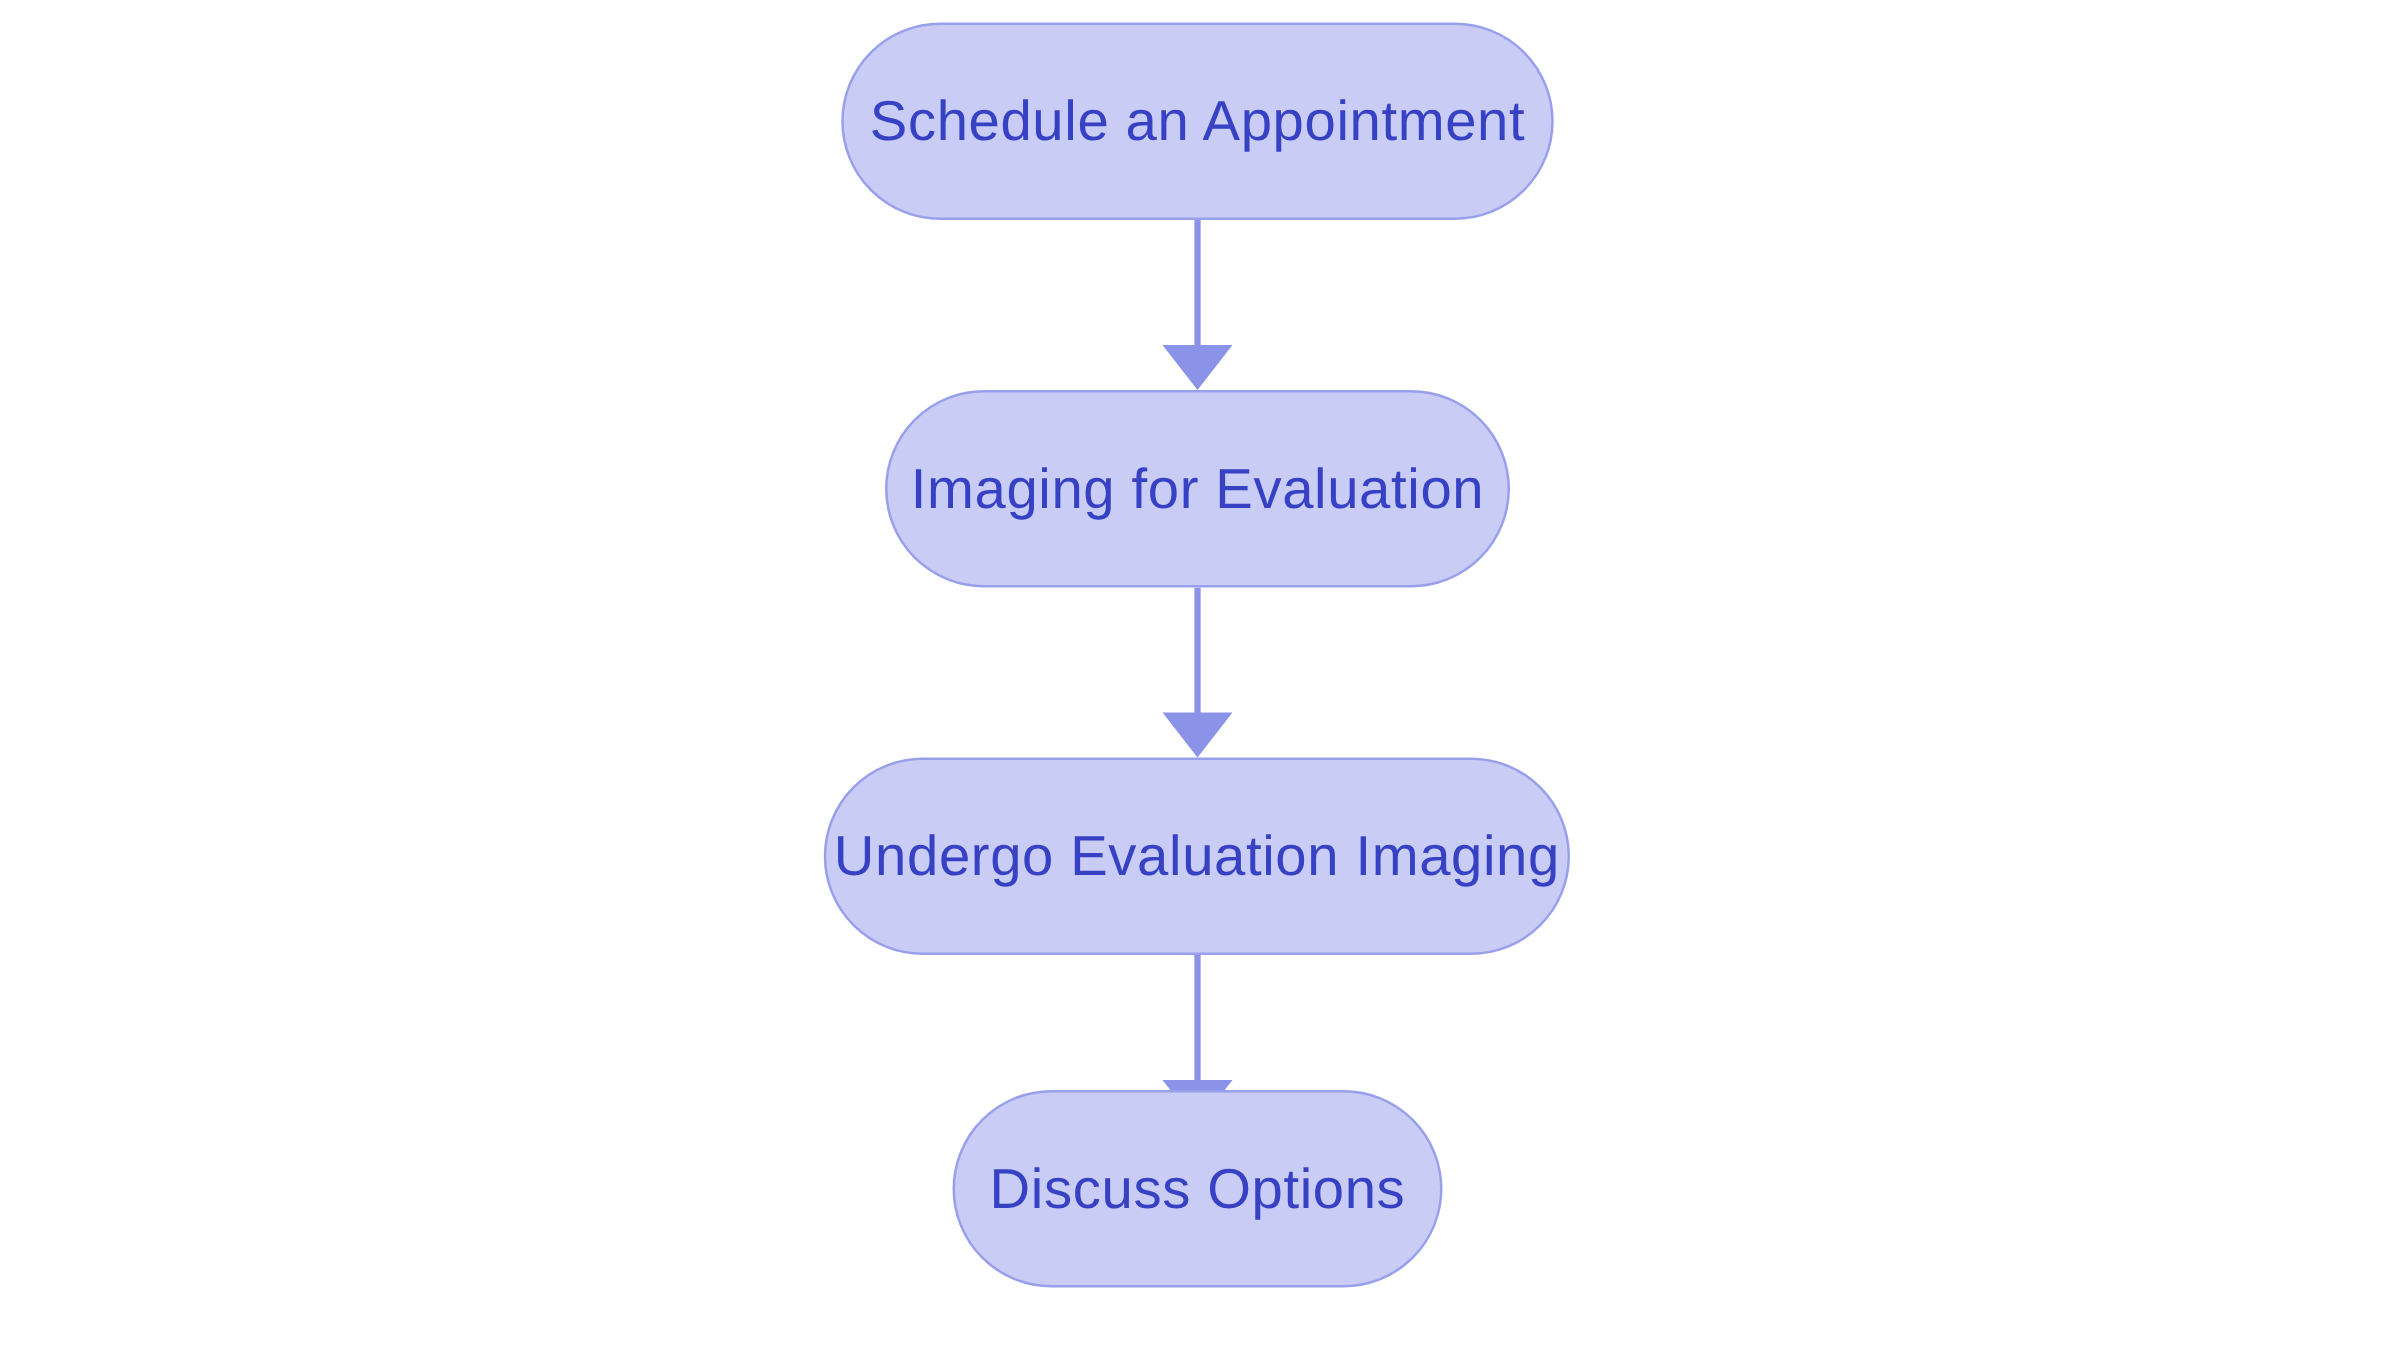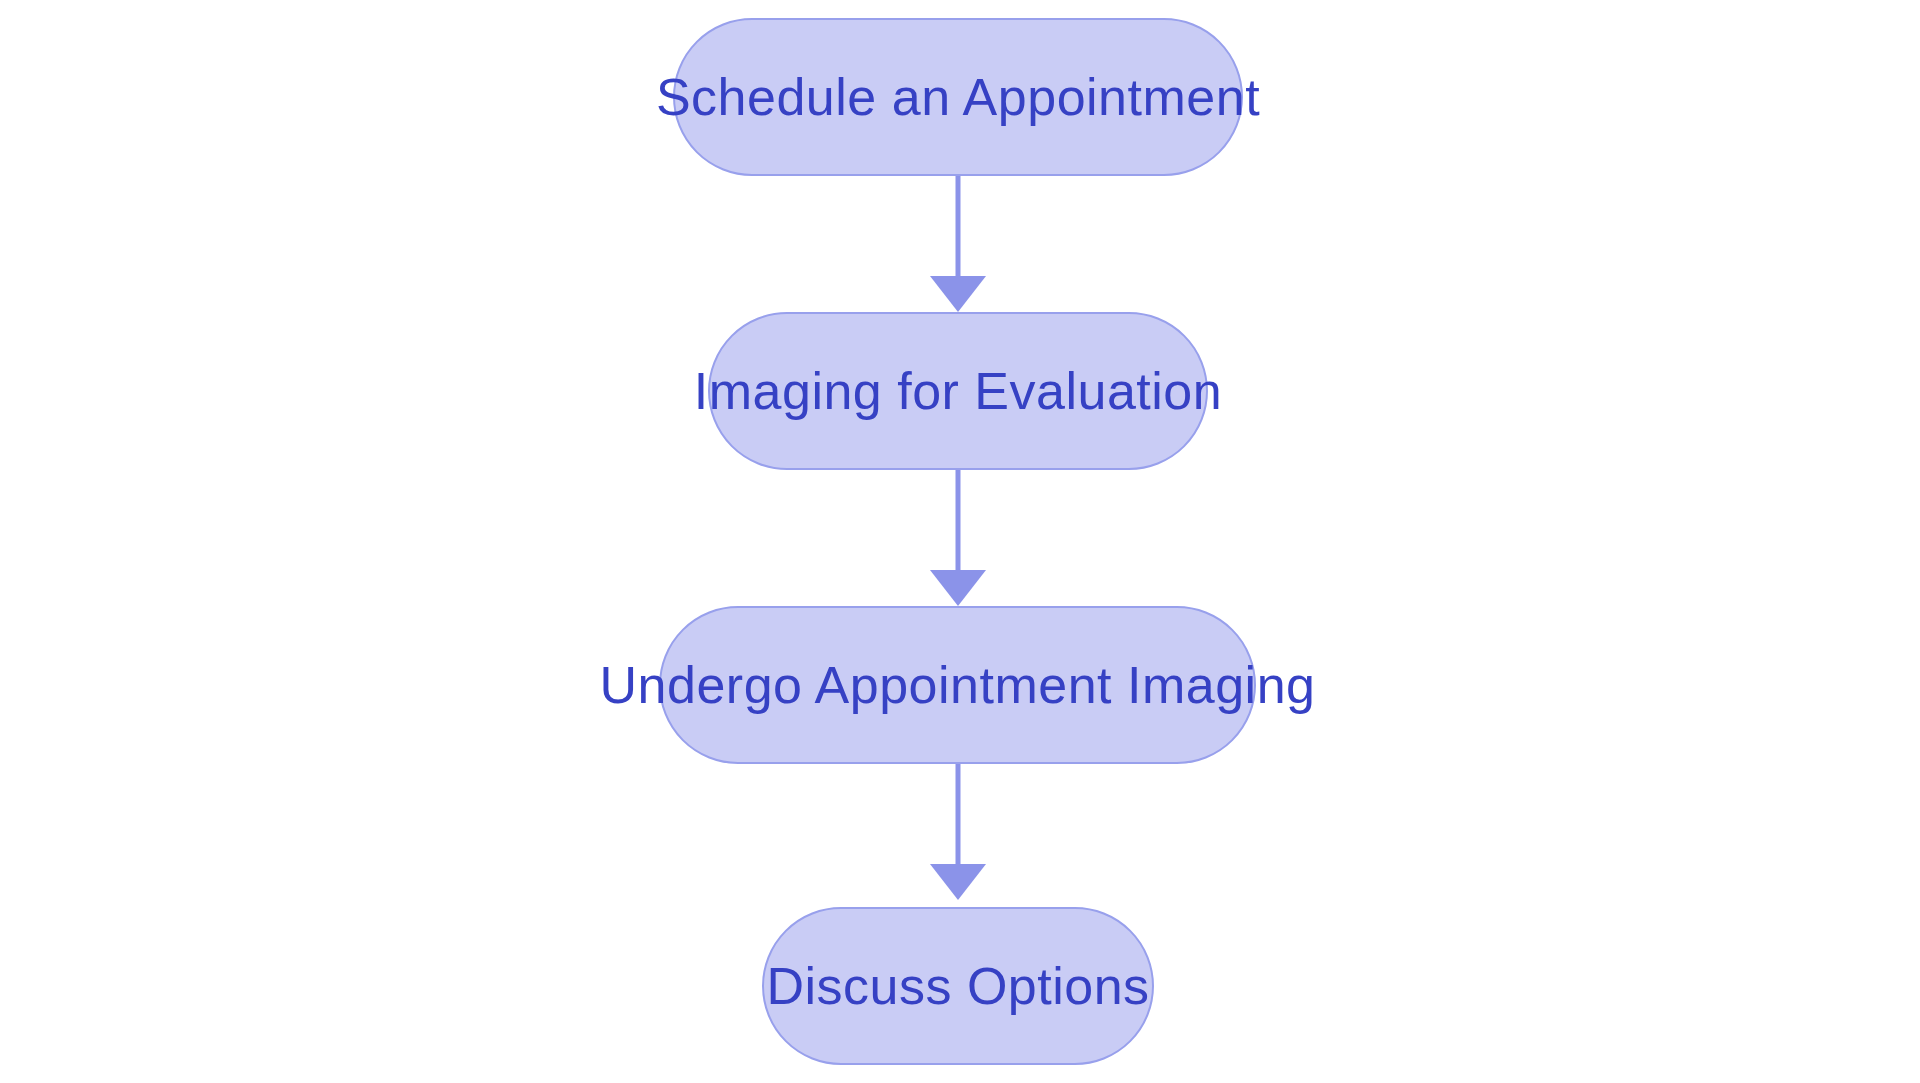--- a/index.html
+++ b/index.html
@@ -24,29 +24,29 @@
   .flow-node {
     position: absolute;
     height: 158px;
     background: var(--node-fill);
     border: 2px solid var(--node-border);
     border-radius: 79px;
     display: flex;
     align-items: center;
     justify-content: center;
     color: var(--node-text);
-    font-size: 52px;
+    font-size: 45px;
     letter-spacing: 0.5px;
     white-space: nowrap;
     text-align: center;
   }
   .node-1 { left: 673px; top: 18px;  width: 570px; }
   .node-2 { left: 708px; top: 312px; width: 500px; }
   .node-3 { left: 659px; top: 606px; width: 597px; }
-  .node-4 { left: 762px; top: 907px; width: 392px; align-items: center; }
+  .node-4 { left: 762px; top: 872px; width: 392px; align-items: center; }
   .arrow {
     position: absolute;
     left: 928px;
     width: 60px;
     height: 136px;
     color: var(--arrow);
   }
   .arrow-1 { top: 176px; }
   .arrow-2 { top: 470px; }
   .arrow-3 { top: 764px; }
@@ -73,21 +73,21 @@
   </div>
 
   <div class="arrow arrow-2">
     <svg viewBox="0 0 60 136" xmlns="http://www.w3.org/2000/svg">
       <line x1="30" y1="0" x2="30" y2="104" stroke="currentColor" stroke-width="5"></line>
       <polygon points="2,100 58,100 30,136" fill="currentColor"></polygon>
     </svg>
   </div>
 
   <div class="flow-node node-3">
-    <span>Undergo Appointment Imaging</span>
+    <span>Undergo Evaluation Imaging</span>
   </div>
 
   <div class="arrow arrow-3">
     <svg viewBox="0 0 60 136" xmlns="http://www.w3.org/2000/svg">
       <line x1="30" y1="0" x2="30" y2="104" stroke="currentColor" stroke-width="5"></line>
       <polygon points="2,100 58,100 30,136" fill="currentColor"></polygon>
     </svg>
   </div>
 
   <div class="flow-node node-4">

